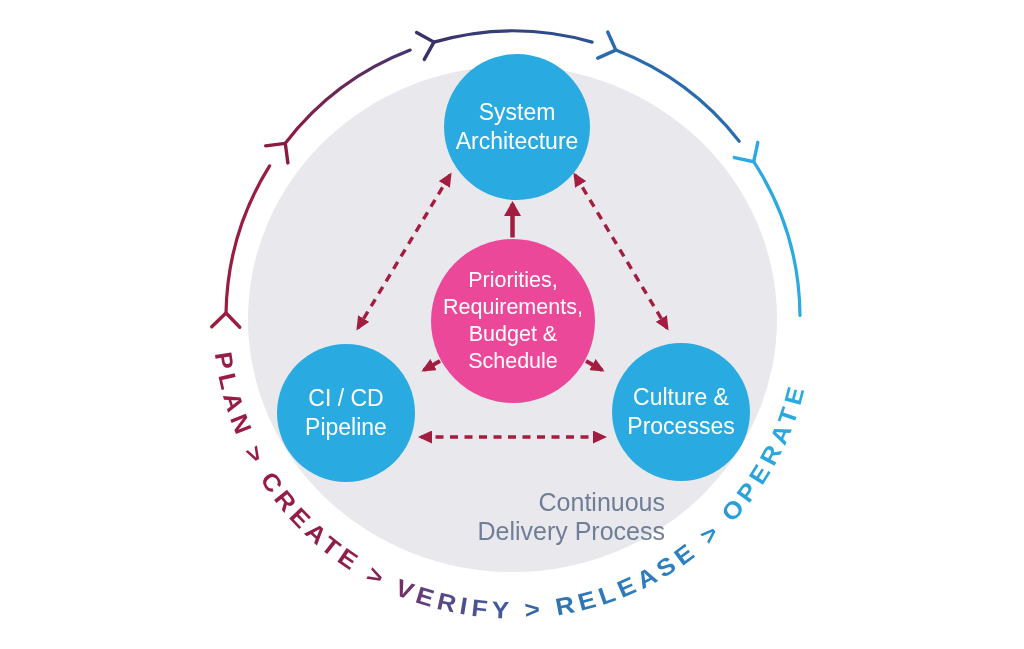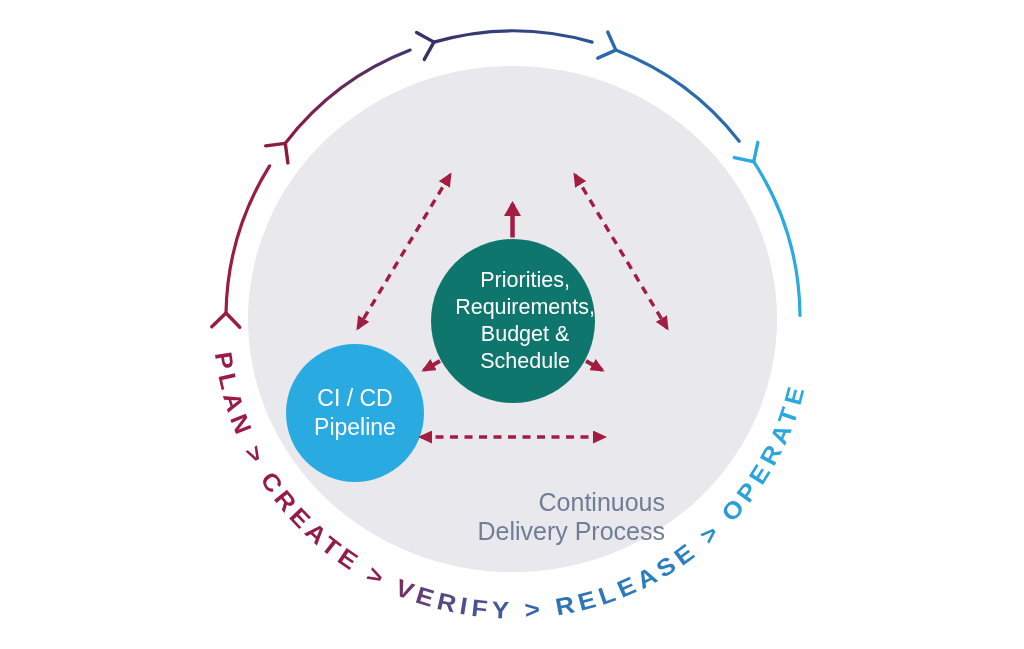--- a/index.html
+++ b/index.html
@@ -11,40 +11,48 @@
     position:absolute;left:248px;top:66px;width:529px;height:506px;
     background:#E8E8ED;border-radius:50%;z-index:1;
   }
   .node{
     position:absolute;border-radius:50%;display:flex;align-items:center;justify-content:center;
     text-align:center;color:#ffffff;z-index:2;
   }
   .node span{white-space:pre-line;line-height:1.26;}
   .node-blue{background:#29ABE2;}
   .node-top{left:444px;top:54px;width:146px;height:146px;font-size:23px;}
-  .node-left{left:286px;top:344px;width:138px;height:138px;font-size:23px;}
+  .node-left{left:277px;top:344px;width:138px;height:138px;font-size:23px;}
   .node-right{left:612px;top:343px;width:138px;height:138px;font-size:23px;}
-  .node-center{left:431px;top:239px;width:164px;height:164px;background:#0f766e;font-size:21.5px;justify-content:flex-end;}
+  .node-center{left:431px;top:239px;width:164px;height:164px;background:#ec4899;font-size:21.5px;}
   .ring-label{
     position:absolute;left:365px;top:488px;width:300px;z-index:2;
     text-align:right;color:#6F7E96;font-size:25px;line-height:1.17;white-space:pre-line;
   }
   svg.overlay{position:absolute;left:0;top:0;z-index:3;}
   .cycle-text{font-family:"Liberation Sans",sans-serif;font-size:24px;font-weight:600;letter-spacing:4.5px;}
 </style>
 </head>
 <body>
 
 <div class="stage">
 
   <div class="ring"></div>
 
+  <div class="node node-blue node-top">
+    <span>System
+Architecture</span>
+  </div>
   <div class="node node-blue node-left">
     <span>CI / CD
 Pipeline</span>
+  </div>
+  <div class="node node-blue node-right">
+    <span>Culture &amp;
+Processes</span>
   </div>
   <div class="node node-center">
     <span>Priorities,
 Requirements,
 Budget &amp;
 Schedule</span>
   </div>
 
   <div class="ring-label">Continuous
 Delivery Process</div>

